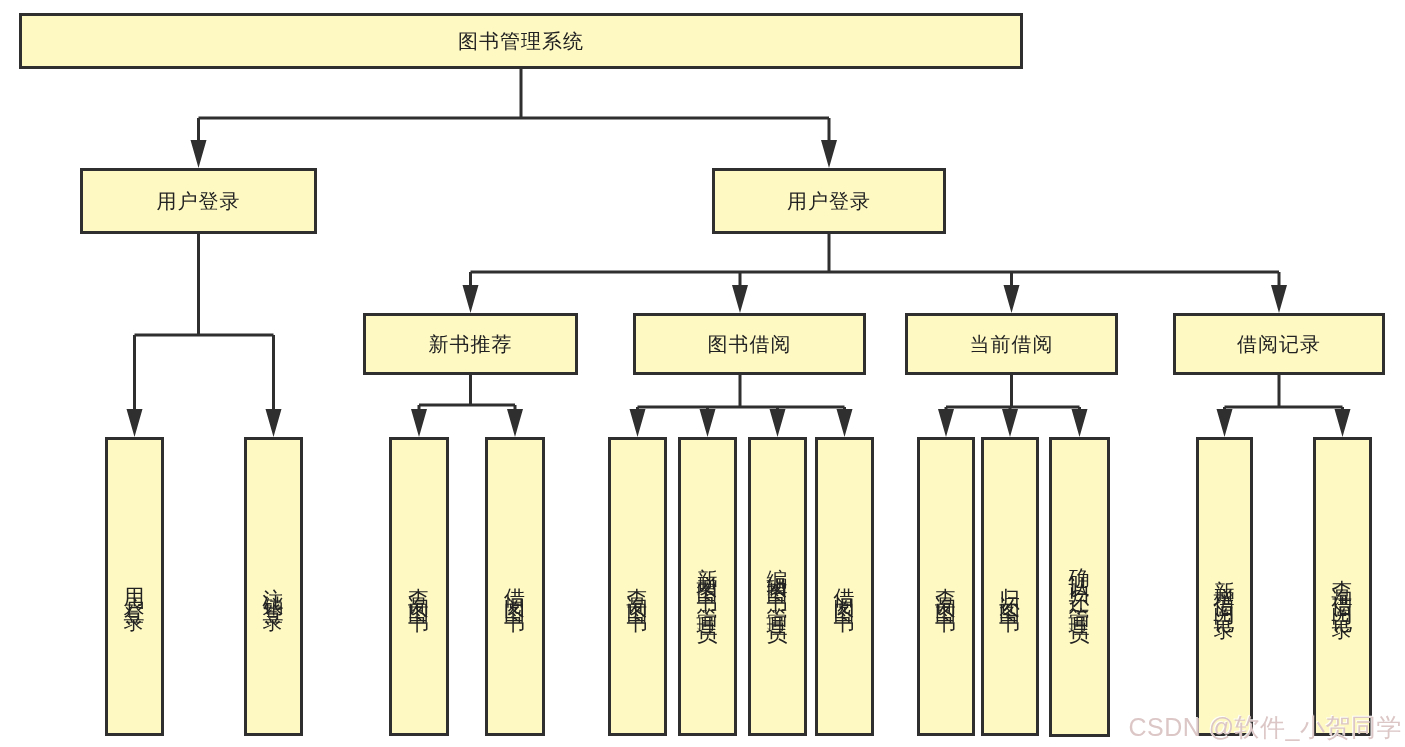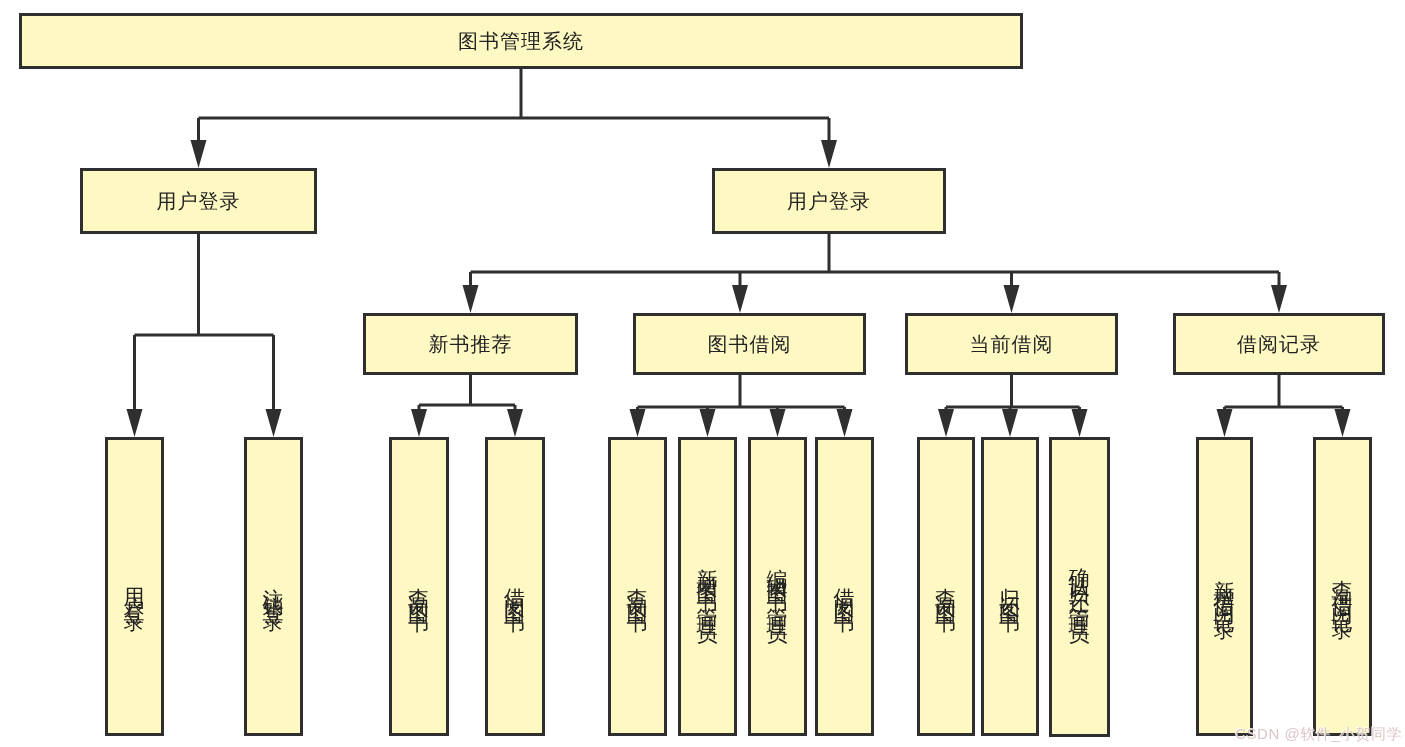--- a/index.html
+++ b/index.html
@@ -41,21 +41,21 @@
     text-orientation: mixed;
     font-size: 21px;
     letter-spacing: 8px;
     line-height: 1;
   }
   .watermark {
     position: absolute;
     right: 3px;
     bottom: 3px;
     z-index: 3;
-    font-size: 15px;
+    font-size: 25px;
     letter-spacing: 0.5px;
     white-space: nowrap;
     text-shadow: -1px -1px 0 rgba(255,255,255,0.9);
     text-align: center;
   }
 </style>
 </head>
 <body>
 
 <div class="canvas">

